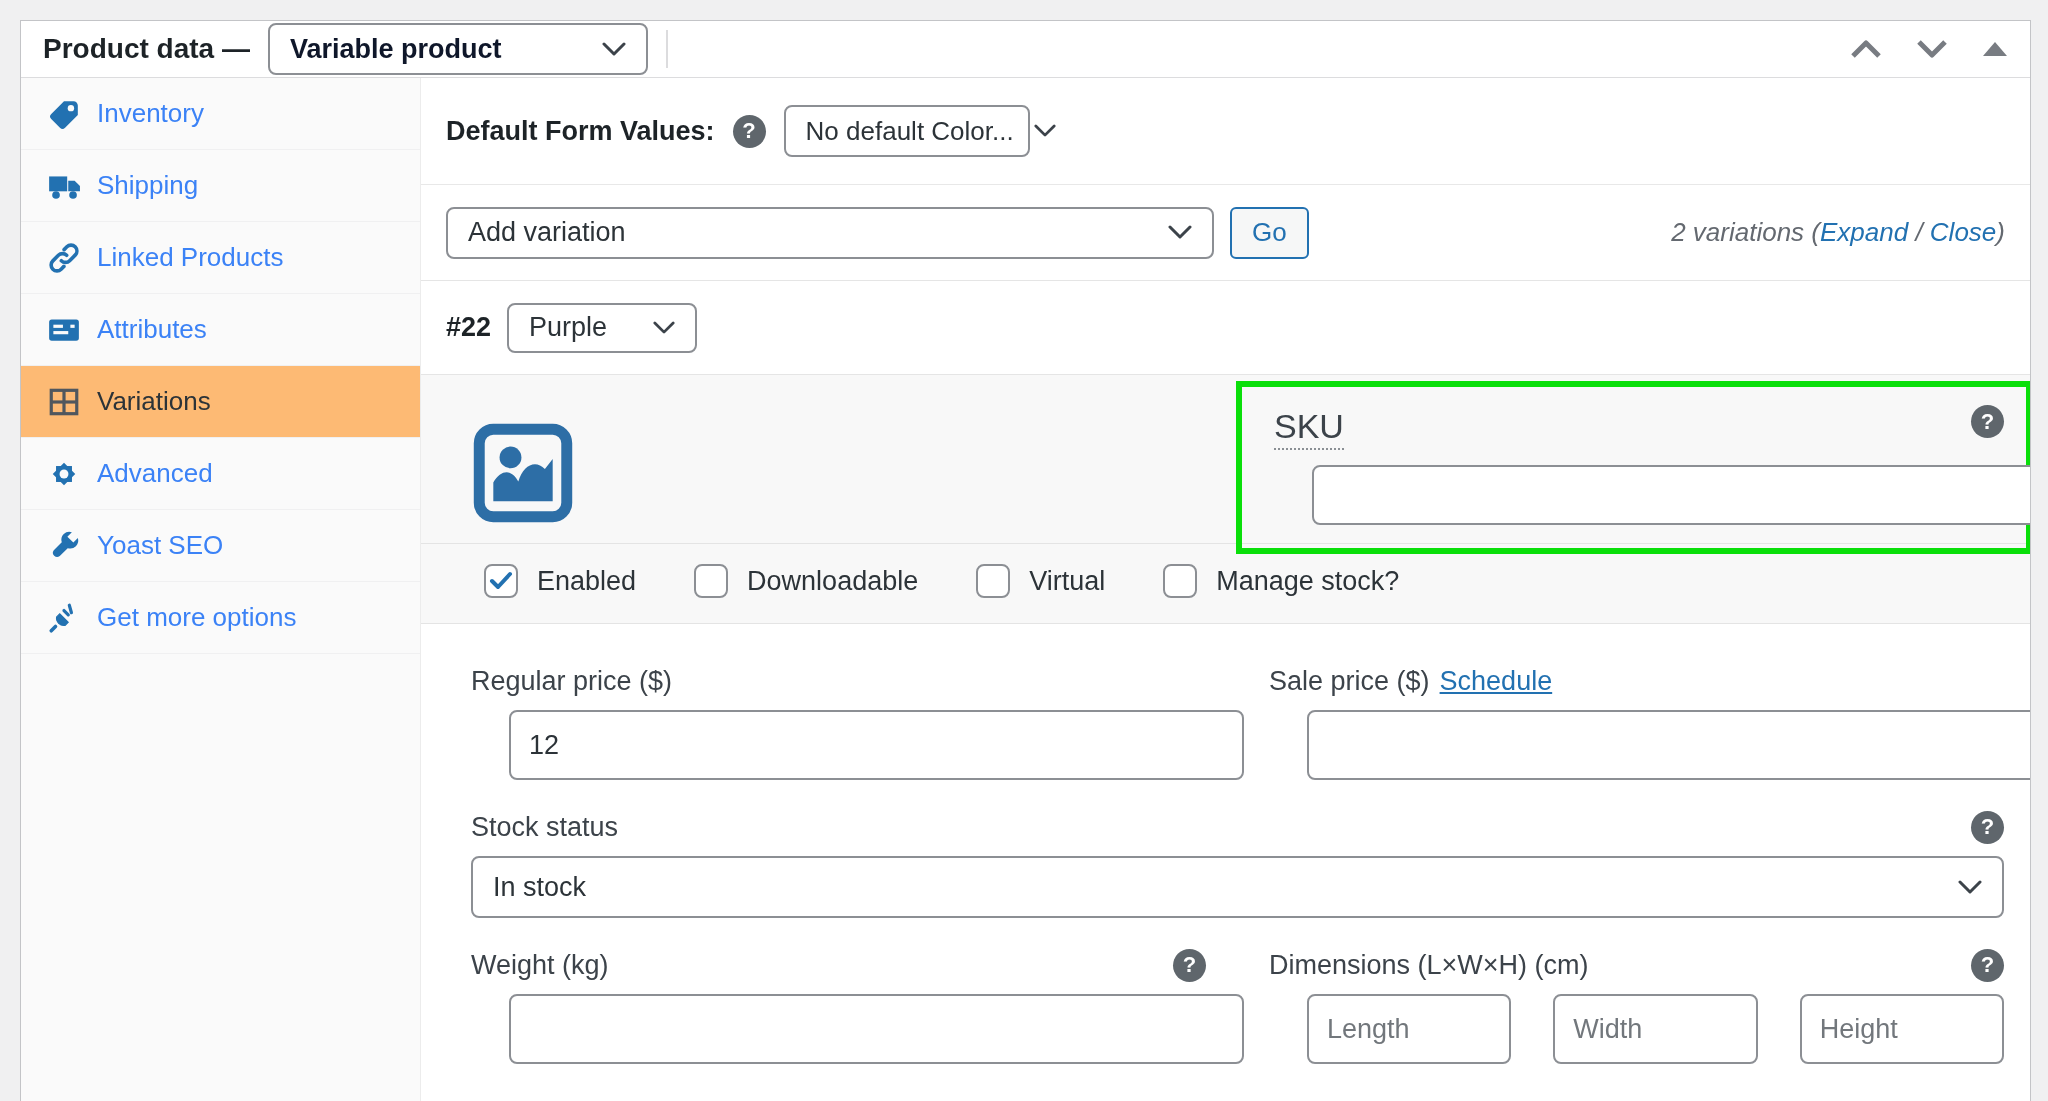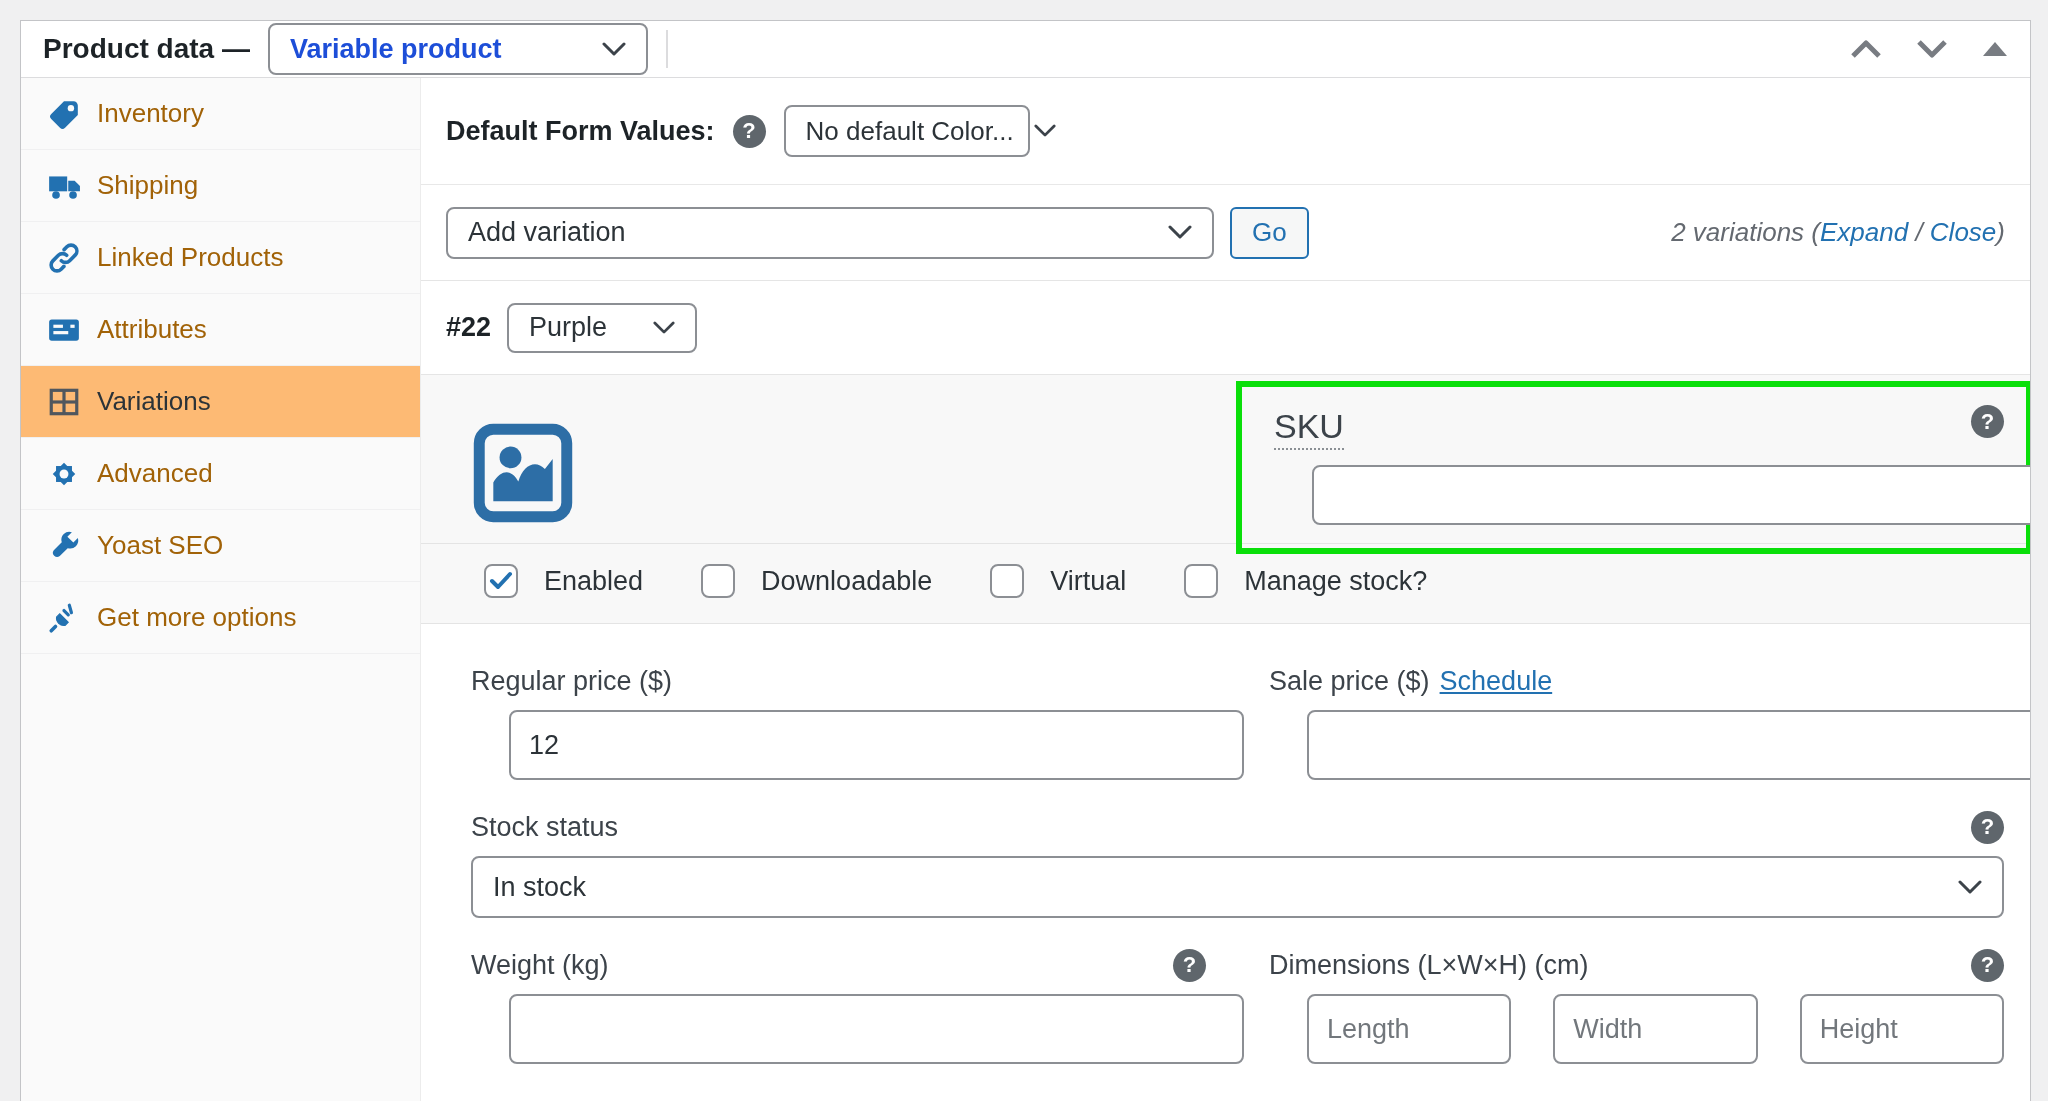--- a/index.html
+++ b/index.html
@@ -18,30 +18,30 @@
     height:57px; display:flex; align-items:center; gap:18px;
     padding:0 22px; background:#fff; border-bottom:1px solid #dcdcde;
   }
   .panel-title { font-size:28px; font-weight:bold; color:#1d2327; white-space:nowrap; }
   .select {
     display:flex; align-items:center; justify-content:space-between;
     border:2px solid #8c8f94; border-radius:8px; background:#fff;
     padding:0 20px; height:52px; font-size:27px; color:#2c3338; cursor:pointer;
     gap:20px; white-space:nowrap;
   }
-  .product-type { width:380px; font-weight:600; color:#1d4ed8; }
+  .product-type { width:380px; font-weight:600; color:#0f172a; }
   .header-sep { width:2px; height:38px; background:#dcdcde; }
   .header-actions { margin-left:auto; display:flex; align-items:center; gap:34px; }
   .header-actions svg { display:block; cursor:pointer; }
   
   .panel-body { display:flex; align-items:stretch; height:calc(100% - 73px); }
   .sidebar { width:400px; background:#fafafa; border-right:1px solid #ececec; flex-shrink:0; }
   .side-item {
     height:72px; display:flex; align-items:center; gap:16px; padding-left:26px;
-    font-size:26px; color:#a16207; border-bottom:1px solid #f0f0f1; cursor:pointer;
+    font-size:26px; color:#3b82f6; border-bottom:1px solid #f0f0f1; cursor:pointer;
     background:#fafafa;
   }
   .side-item svg { width:34px; height:34px; flex-shrink:0; }
   .side-item.active { background:#fdba74; color:#2c3338; cursor:default;text-align:center; }
   .content { flex:1; background:#fff; position:relative; overflow:hidden; }
   
   .row-default {
     height:107px; display:flex; align-items:center; gap:18px; padding:0 25px;
     border-bottom:1px solid #e8e8e8;
   }
@@ -88,21 +88,21 @@
   .sku-input { margin-top:15px; width:100%; height:60px; }
   input.field {
     border:2px solid #8c8f94; border-radius:8px; background:#fff;
     font-size:27px; color:#2c3338; padding:0 18px; font-family:inherit; width:100%;margin-left:38px;
   }
   input.field::placeholder { color:#72777c; opacity:1; }
   .checkbox-row {
     display:flex; align-items:center; gap:58px;
     padding:20px 0 25px 63px; border-bottom:1px solid #e4e4e4;
   }
-  .cb-item { display:flex; align-items:center; gap:26px; cursor:pointer; }
+  .cb-item { display:flex; align-items:center; gap:19px; cursor:pointer; }
   .cb-box {
     width:34px; height:34px; border:2px solid #8c8f94; border-radius:8px; background:#fff;
     display:flex; align-items:center; justify-content:center;
   }
   .cb-box svg { display:none; }
   .cb-box.checked svg { display:block; }
   .cb-label { font-size:27px; color:#2c3338; }
   
   .fields-area { background:#fff; padding:40px 25px 0 50px; }
   .grid2 { display:grid; grid-template-columns:735px 735px; column-gap:63px; margin-bottom:30px; }

